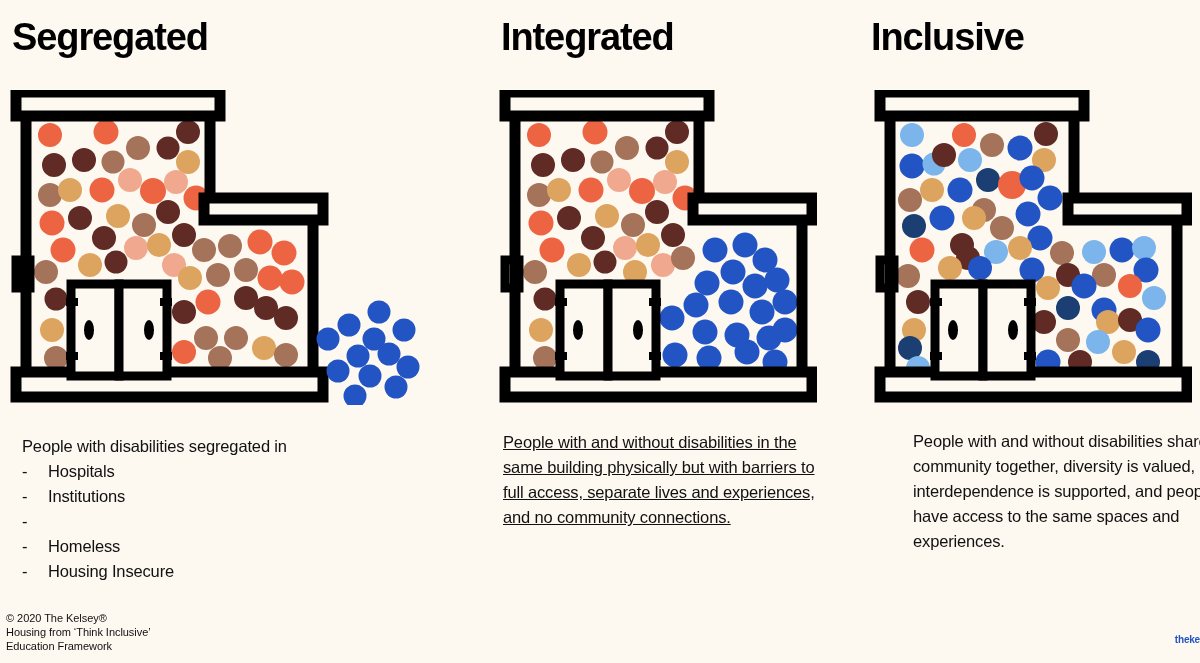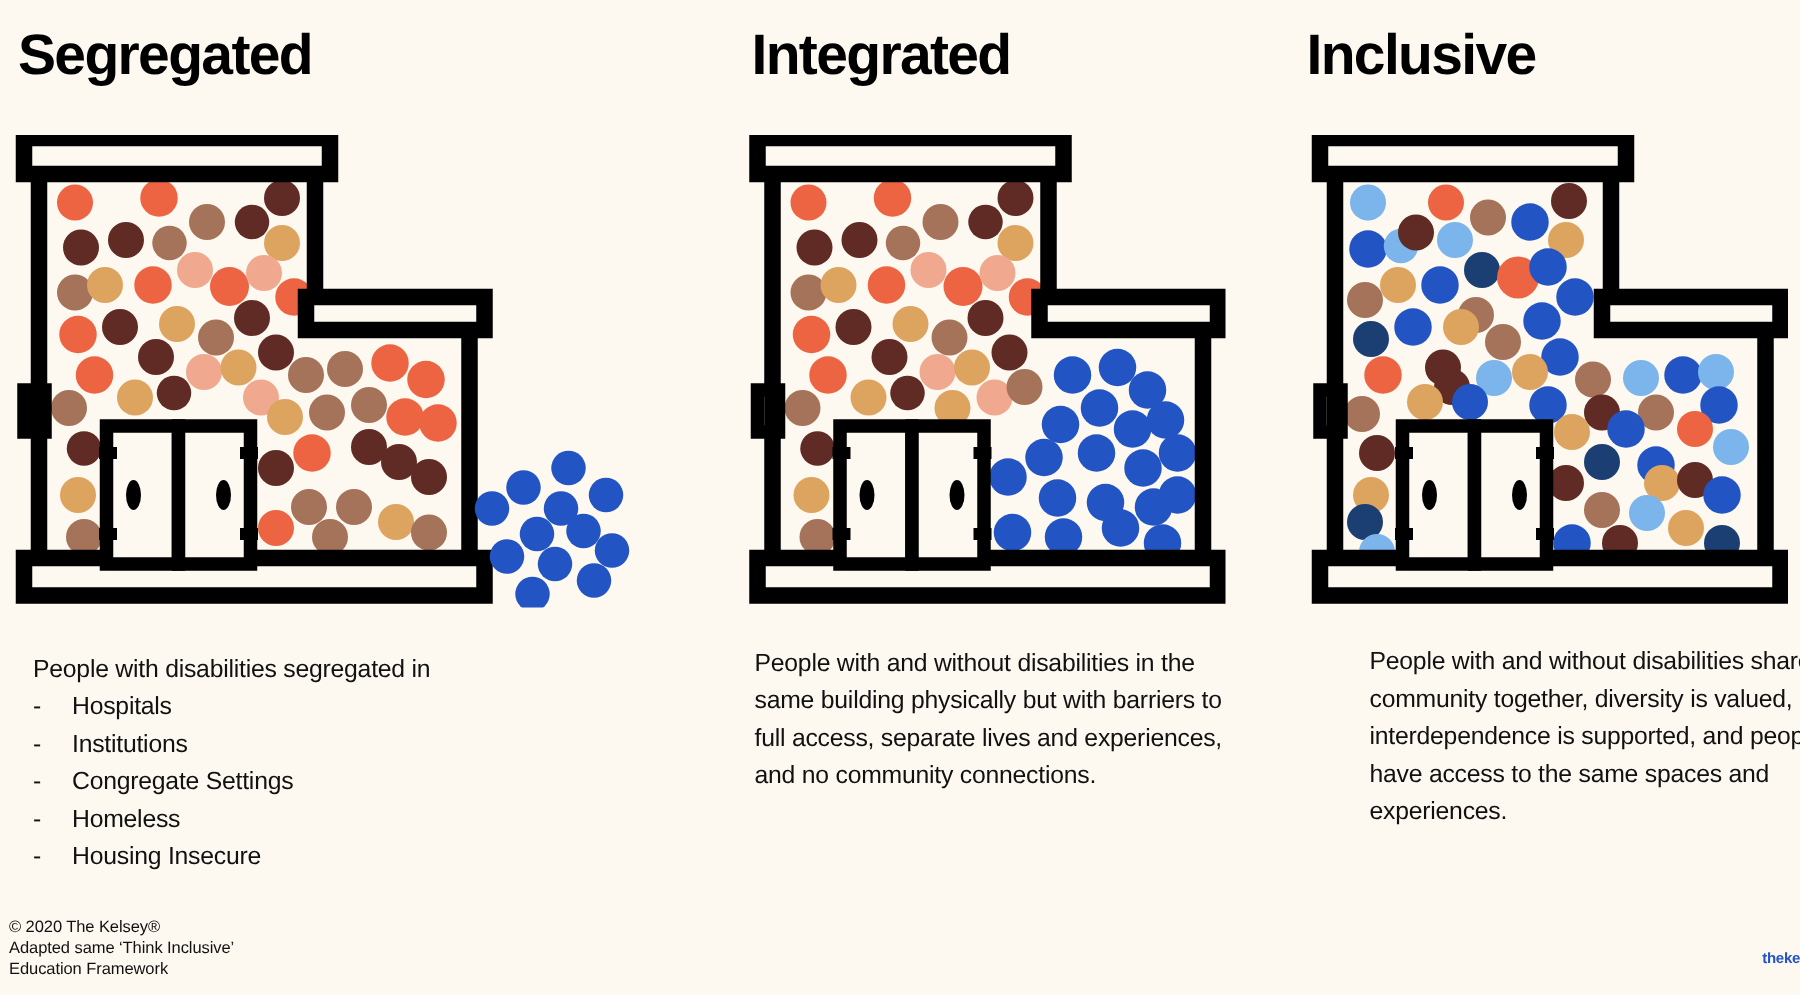--- a/index.html
+++ b/index.html
@@ -31,21 +31,21 @@
   .b2{left:872px;top:90px;}
 
   .body-text{
     position:absolute;
     font-size:16.5px;
     line-height:1.52;
     color:#111;
     letter-spacing:-0.15px;
   }
   .t0{left:22px;top:434px;width:420px;}
-  .t1{left:503px;top:430px;width:332px;}
+  .t1{left:503px;top:430px;width:332px;text-decoration:underline;}
   .t2{left:913px;top:429px;width:320px;}
 
   .list{margin:0;padding:0;list-style:none;}
   .list li{display:flex;gap:0;}
   .dash{display:inline-block;width:26px;flex:0 0 26px;}
   .litem{display:inline-block;}
 
   .footer{
     position:absolute;left:6px;top:611px;
     font-size:11px;line-height:1.28;color:#111;
@@ -374,37 +374,36 @@
       <li>
         <span class="dash">-</span>
         <span class="litem">Hospitals</span>
       </li>
       <li>
         <span class="dash">-</span>
         <span class="litem">Institutions</span>
       </li>
       <li>
         <span class="dash">-</span>
-        <span class="litem">Congregate Settings</span>
       </li>
       <li>
         <span class="dash">-</span>
         <span class="litem">Homeless</span>
       </li>
       <li>
         <span class="dash">-</span>
         <span class="litem">Housing Insecure</span>
       </li>
     </ul>
   </div>
 
   <div class="body-text t1">People with and without disabilities in the same building physically but with barriers to full access, separate lives and experiences, and no community connections.</div>
   <div class="body-text t2">People with and without disabilities share community together, diversity is valued, interdependence is supported, and people have access to the same spaces and experiences.</div>
 
   <div class="footer">
     <div>© 2020 The Kelsey®</div>
-    <div>Adapted same ‘Think Inclusive’</div>
+    <div>Housing from ‘Think Inclusive’</div>
     <div>Education Framework</div>
   </div>
 
   <div class="weburl">thekelsey.org</div>
 
 </div>
 
 </body></html>

